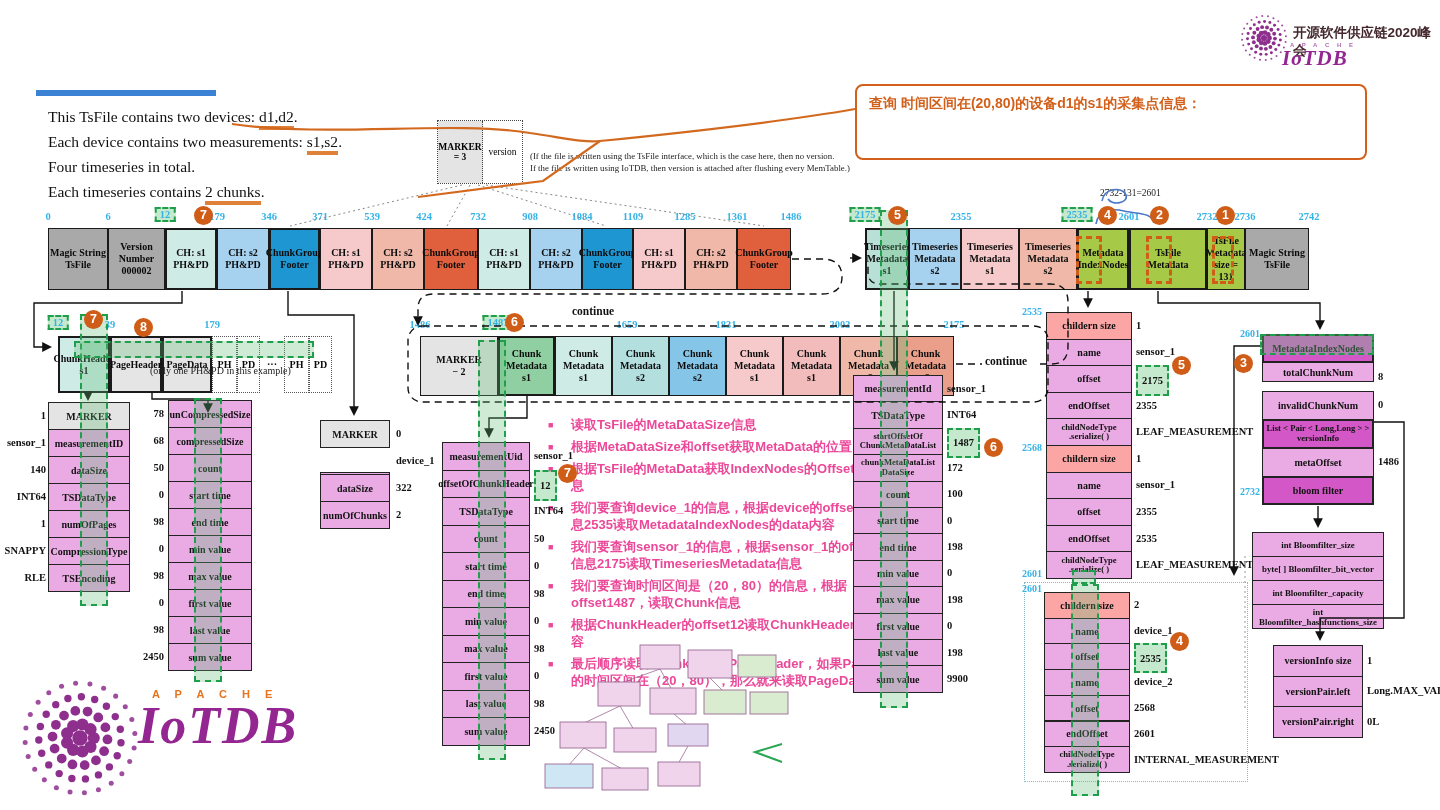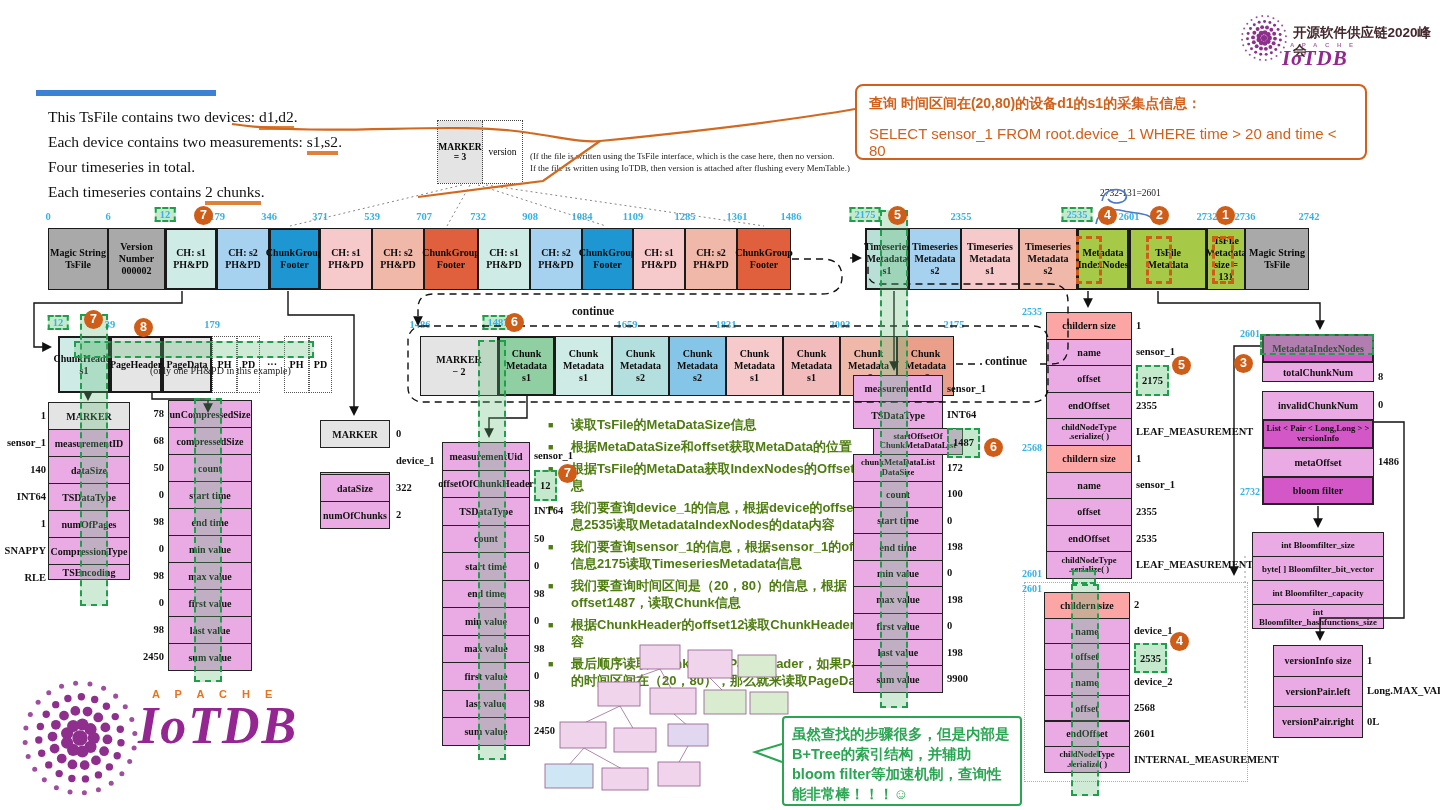--- a/index.html
+++ b/index.html
@@ -44,21 +44,21 @@
   .hlbox{position:absolute;border:2px dashed #1f9e4b;background:rgba(110,200,130,.35);box-sizing:border-box;z-index:31}
   .odash{position:absolute;border:3px dashed #cf5c17;box-sizing:border-box;z-index:32}
   .dotrect{position:absolute;border:1.5px dotted #8bb9c9;box-sizing:border-box}
   .sideLab{position:absolute;transform:translateX(-100%);font:bold 10px "Liberation Serif",serif;color:#36b3e6;white-space:nowrap}
   .flt{position:absolute;white-space:nowrap}
   .f-cont{font:bold 11.5px "Liberation Serif",serif;color:#111}
   .f-caption{font:10px "Liberation Serif",serif;color:#222}
   .f-brace{font:9.5px "Liberation Serif",serif;color:#222}
   
   #bullets{position:absolute;left:545px;top:416px;width:334px}
-  .bullet{position:relative;padding-left:26px;margin-bottom:5px;font:bold 13px/17px "Liberation Sans",sans-serif;color:#4d7c0f}
+  .bullet{position:relative;padding-left:26px;margin-bottom:5px;font:bold 13px/17px "Liberation Sans",sans-serif;color:#ec4899}
   .bullet::before{content:"■";position:absolute;left:3px;top:1px;font-size:9px}
   
   #logoTR-title{position:absolute;left:1293px;top:24px;font:bold 13.5px "Liberation Sans",sans-serif;color:#43282e}
   #logoTR-apache{position:absolute;left:1290px;top:42px;font:bold 6px "Liberation Sans",sans-serif;letter-spacing:3px;color:#b06ab0}
   #logoTR-iotdb{position:absolute;left:1282px;top:46px;font:italic 900 21px "Liberation Serif",serif;color:#942692;letter-spacing:1px}
   #logoBL-apache{position:absolute;left:152px;top:688px;font:bold 11px "Liberation Sans",sans-serif;letter-spacing:6px;color:#e8731e}
   #logoBL-iotdb{position:absolute;left:138px;top:696px;font:italic 900 52px "Liberation Serif",serif;color:#942692;letter-spacing:2px}
   svg.overlay{position:absolute;left:0;top:0;z-index:20;pointer-events:none}
 </style>
 </head>
@@ -70,21 +70,20 @@
 
   <div id="intro">
       <div class="iline"><span>This TsFile contains two devices: </span><span class="uhl">d1,d2</span><span>.</span></div>
       <div class="iline"><span>Each device contains two measurements: </span><span class="uhl">s1,s2</span><span>.</span></div>
       <div class="iline"><span>Four timeseries in total.</span></div>
       <div class="iline"><span>Each timeseries contains </span><span class="uhl">2 chunks</span><span>.</span></div>
     </div>
 
   <div id="qbox">
     <div class="q1">查询 时间区间在(20,80)的设备d1的s1的采集点信息：</div>
-    <div class="q2">SELECT sensor_1 FROM root.device_1 WHERE time &gt; 20 and time &lt; 80</div>
   </div>
 
   <div id="mbox">
     <div class="mleft">
       <div>MARKER</div>
       <div>= 3</div>
     </div>
     <div class="mright">version</div>
   </div>
   <div id="mnote">
@@ -329,21 +328,20 @@
       <div class="bullet">读取TsFile的MetaDataSize信息</div>
       <div class="bullet">根据MetaDataSize和offset获取MetaData的位置</div>
       <div class="bullet">根据TsFile的MetaData获取IndexNodes的Offset信息</div>
       <div class="bullet">我们要查询device_1的信息，根据device的offset信息2535读取MetadataIndexNodes的data内容</div>
       <div class="bullet">我们要查询sensor_1的信息，根据sensor_1的offset信息2175读取TimeseriesMetadata信息</div>
       <div class="bullet">我们要查询时间区间是（20，80）的信息，根据offset1487，读取Chunk信息</div>
       <div class="bullet">根据ChunkHeader的offset12读取ChunkHeader内容</div>
       <div class="bullet">最后顺序读取Chunk里面的PageHeader，如果Page的时间区间在（20，80），那么就来读取PageData</div>
     </div>
 
-  <div id="bubble">虽然查找的步骤很多，但是内部是B+Tree的索引结构，并辅助bloom filter等加速机制，查询性能非常棒！！！☺</div>
 
   <div id="logoTR-title">开源软件供应链2020峰会</div>
   <div id="logoTR-apache">A P A C H E</div>
   <div id="logoTR-iotdb">IoTDB</div>
   <div id="logoBL-apache">A P A C H E</div>
   <div id="logoBL-iotdb">IoTDB</div>
 
 <div class="blk c-gray" style="left: 48px; top: 228px; width: 60px; height: 62px;">
       <div>Magic String</div>
       <div>TsFile</div>
@@ -376,21 +374,21 @@
     <div class="off" style="left: 320px; top: 211px;">371</div>
     <div class="blk c-salmon" style="left: 372px; top: 228px; width: 52px; height: 62px;">
       <div>CH: s2</div>
       <div>PH&amp;PD</div>
     </div>
     <div class="off" style="left: 372px; top: 211px;">539</div>
     <div class="blk c-red" style="left: 424px; top: 228px; width: 54px; height: 62px;">
       <div>ChunkGroup</div>
       <div>Footer</div>
     </div>
-    <div class="off" style="left: 424px; top: 211px;">707</div>
+    <div class="off" style="left: 424px; top: 211px;">424</div>
     <div class="blk c-cyanL" style="left: 478px; top: 228px; width: 52px; height: 62px;">
       <div>CH: s1</div>
       <div>PH&amp;PD</div>
     </div>
     <div class="off" style="left: 478px; top: 211px;">732</div>
     <div class="blk c-blueL" style="left: 530px; top: 228px; width: 52px; height: 62px;">
       <div>CH: s2</div>
       <div>PH&amp;PD</div>
     </div>
     <div class="off" style="left: 530px; top: 211px;">908</div>
@@ -554,21 +552,21 @@
     </div>
     <div class="tval" style="top: 483px; height: 27px; right: 1394px;">INT64</div>
     <div class="tcell tb-A" style="left: 48px; top: 510px; width: 82px; height: 28px;">
       <div>numOfPages</div>
     </div>
     <div class="tval" style="top: 510px; height: 27px; right: 1394px;">1</div>
     <div class="tcell tb-A" style="left: 48px; top: 537px; width: 82px; height: 28px;">
       <div>CompressionType</div>
     </div>
     <div class="tval" style="top: 537px; height: 27px; right: 1394px;">SNAPPY</div>
-    <div class="tcell tb-A" style="left: 48px; top: 564px; width: 82px; height: 16px;">
+    <div class="tcell tb-A" style="left: 48px; top: 564px; width: 82px; height: 28px;">
       <div>TSEncoding</div>
     </div>
     <div class="tval" style="top: 564px; height: 27px; right: 1394px;">RLE</div>
     <div class="tcell tb-B" style="left: 168px; top: 400px; width: 84px; height: 28px;">
       <div>unCompressedSize</div>
     </div>
     <div class="tval" style="top: 400px; height: 27px; right: 1276px;">78</div>
     <div class="tcell tb-B" style="left: 168px; top: 427px; width: 84px; height: 28px;">
       <div>compressedSize</div>
     </div>
@@ -666,21 +664,21 @@
     </div>
     <div class="tval" style="left: 534px; top: 717px; height: 27.5px;">2450</div>
     <div class="tcell tb-E" style="left: 853px; top: 375px; width: 90px; height: 27.4px;">
       <div>measurementId</div>
     </div>
     <div class="tval" style="left: 947px; top: 375px; height: 26.4px;">sensor_1</div>
     <div class="tcell tb-E" style="left: 853px; top: 401.4px; width: 90px; height: 27.4px;">
       <div>TSDataType</div>
     </div>
     <div class="tval" style="left: 947px; top: 401.4px; height: 26.4px;">INT64</div>
-    <div class="tcell tb-E" style="left: 853px; top: 427.8px; width: 90px; height: 27.4px; margin-left: 20px;">
+    <div class="tcell tb-E" style="left: 853px; top: 427.8px; width: 90px; height: 27.4px;">
       <div class="two">startOffsetOf</div>
       <div class="two">ChunkMetaDataList</div>
     </div>
     <div class="tval vhl" style="left: 947px; top: 427.8px; height: 26.4px;">1487</div>
     <div class="tcell tb-E" style="left: 853px; top: 454.2px; width: 90px; height: 27.4px;">
       <div class="two">chunkMetaDataList</div>
       <div class="two">DataSize</div>
     </div>
     <div class="tval" style="left: 947px; top: 454.2px; height: 26.4px;">172</div>
     <div class="tcell tb-E" style="left: 853px; top: 480.6px; width: 90px; height: 27.4px;">

